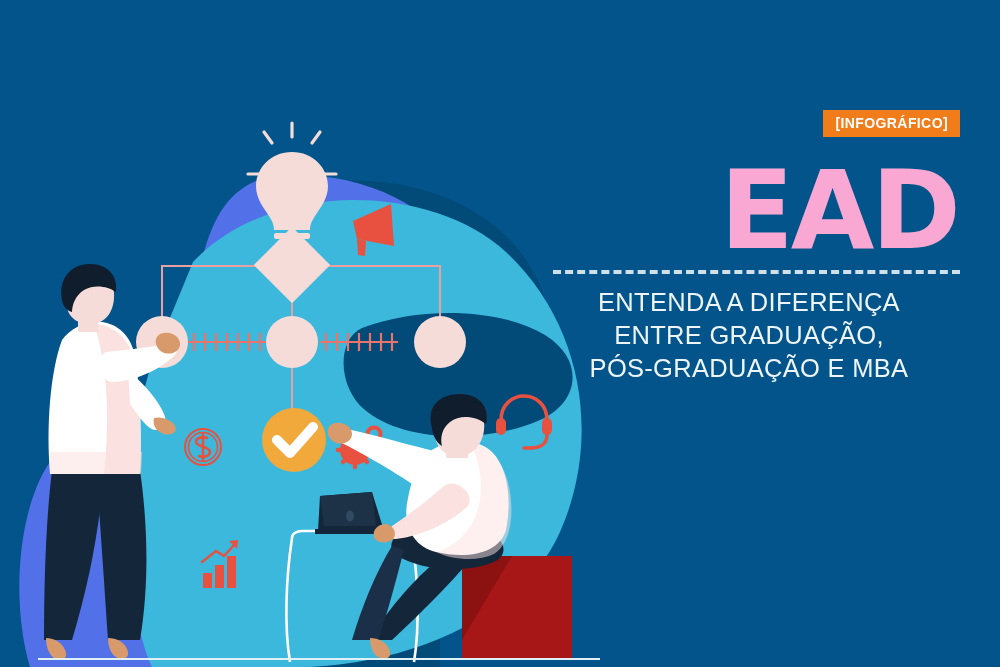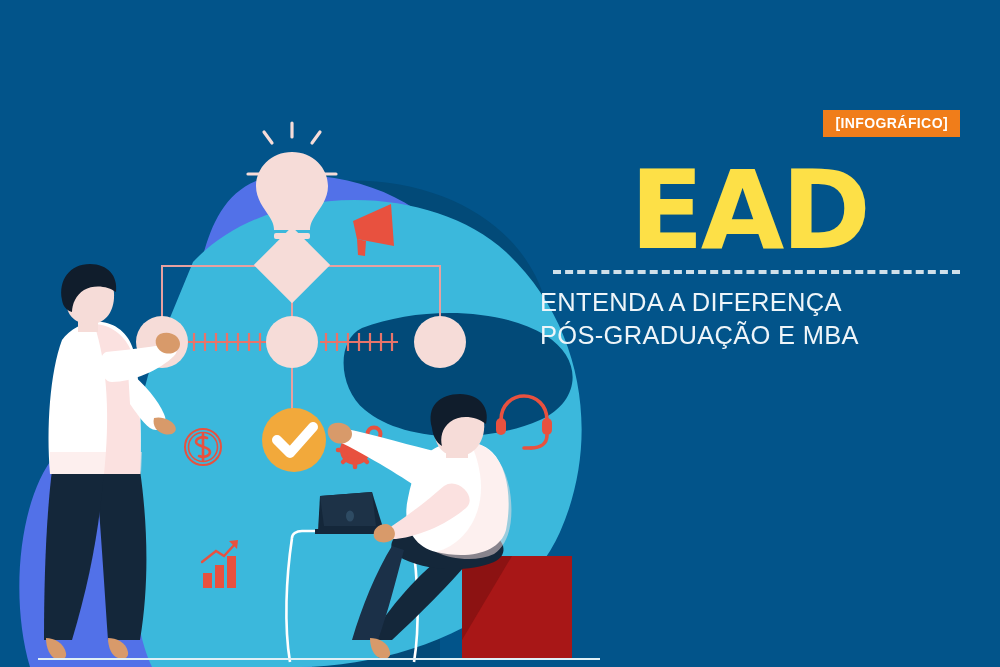--- a/index.html
+++ b/index.html
@@ -41,43 +41,43 @@
     color: #ffffff;
     font-size: 14px;
     font-weight: bold;
     letter-spacing: 0.4px;
     padding: 6px 12px 7px 12px;
     line-height: 1;
     white-space: nowrap;
   }
   .ead-title {
     margin-top: 28px;
-    color: #fde047;
+    color: #f9a8d4;
     font-family: "DejaVu Sans", sans-serif;
     font-weight: bold;
     font-size: 108px;
     line-height: 0.86;
     letter-spacing: -3px;
-    text-align: center;
+    text-align: right;
     padding-right: 2px;
   }
   .divider {
     margin-top: 12px;
     margin-left: 13px;
     height: 0;
     border-top: 4px dashed #cfe0ea;
   }
   .subtitle {
     margin-top: 12px;
     color: #eef5f9;
     font-size: 25.5px;
     line-height: 1.29;
     font-weight: 400;
     letter-spacing: 0.3px;
-    text-align: left;
+    text-align: center;
     padding-right: 2px;
   }
   .subtitle div { white-space: nowrap; }
 </style>
 </head>
 <body>
 
 <div id="stage">
 
   <svg id="art" viewBox="0 0 1000 667" xmlns="http://www.w3.org/2000/svg">
@@ -322,17 +322,18 @@
     <div class="badge-row">
       <span class="badge">[INFOGRÁFICO]</span>
     </div>
 
     <div class="ead-title">EAD</div>
 
     <div class="divider"></div>
 
     <div class="subtitle">
       <div>ENTENDA A DIFERENÇA</div>
+      <div>ENTRE GRADUAÇÃO,</div>
       <div>PÓS-GRADUAÇÃO E MBA</div>
     </div>
 
   </div>
 </div>
 
 </body></html>

